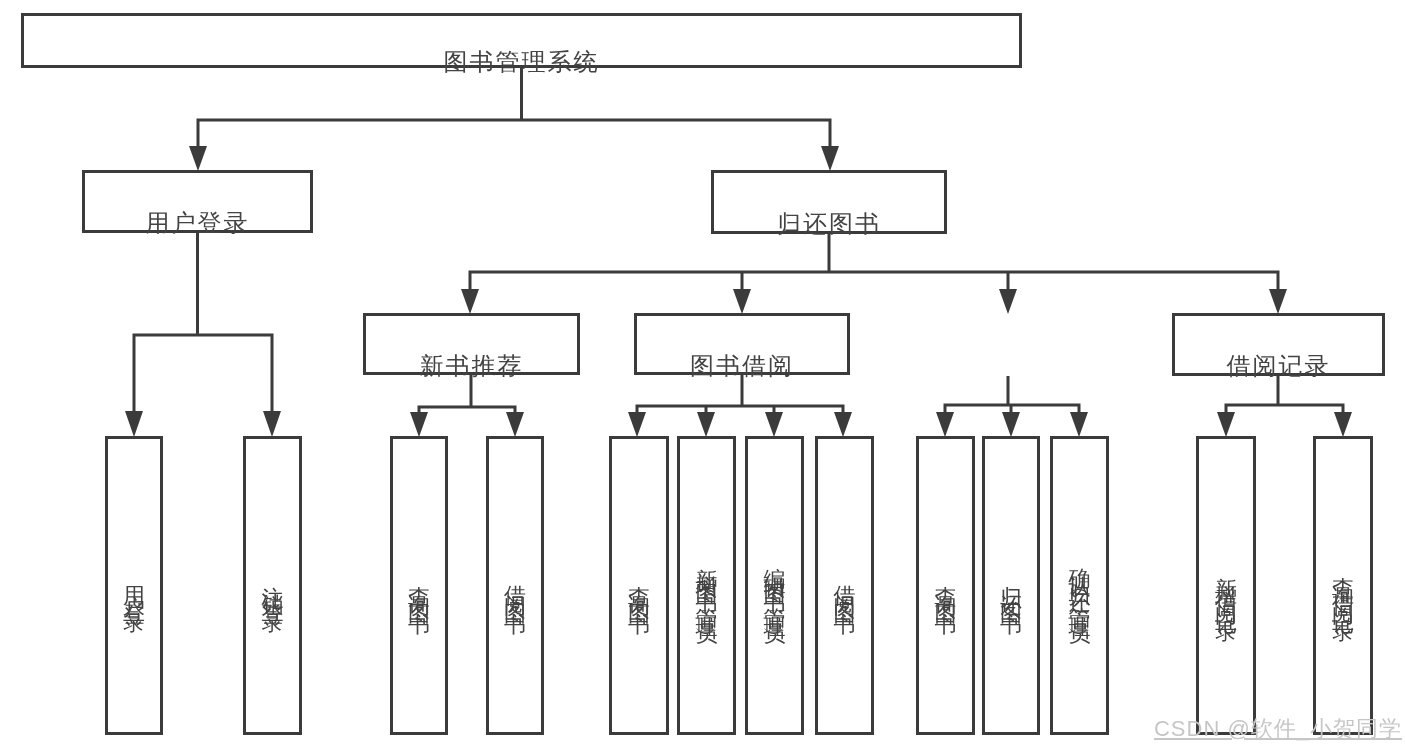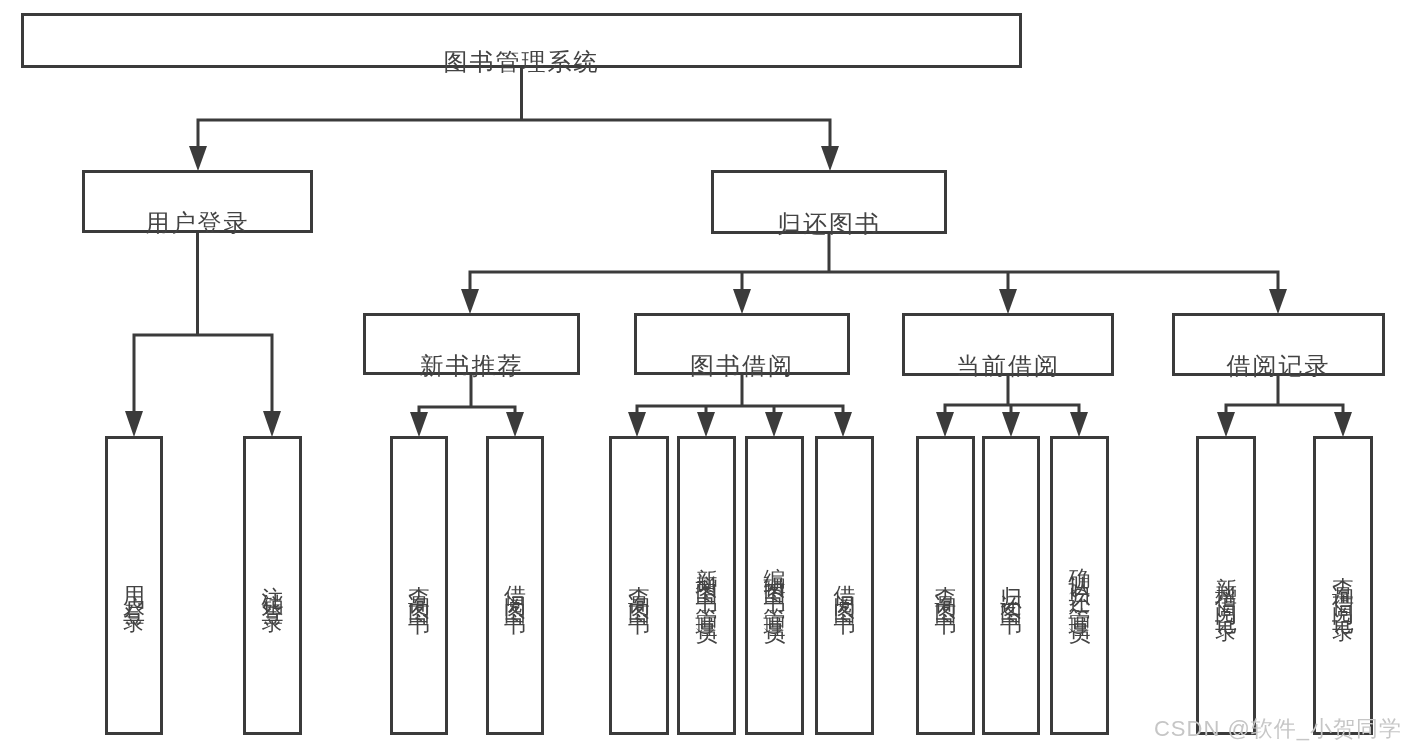--- a/index.html
+++ b/index.html
@@ -42,20 +42,21 @@
   }
   .watermark {
     position: absolute;
     right: 3px;
     bottom: 3px;
     font-size: 22px;
     letter-spacing: 1px;
     color: #c6c6c6;
     z-index: 5;
     white-space: nowrap;
+    text-decoration: underline;
   }
 </style>
 </head>
 <body>
 
 <div class="canvas">
 
   <svg class="wires" viewBox="0 0 1405 747" aria-hidden="true">
     <g stroke="#3b3b3b" stroke-width="3" fill="none">
 
@@ -113,23 +114,20 @@
   <div class="node h" style="left:711px;top:170px;width:236px;height:64px">
     <span class="lbl">归还图书</span>
   </div>
 
   <div class="node h" style="left:363px;top:313px;width:217px;height:62px">
     <span class="lbl">新书推荐</span>
   </div>
   <div class="node h" style="left:634px;top:313px;width:216px;height:62px">
     <span class="lbl">图书借阅</span>
   </div>
-  <div class="node h" style="left:902px;top:313px;width:212px;height:63px">
-    <span class="lbl">当前借阅</span>
-  </div>
   <div class="node h" style="left:1172px;top:313px;width:213px;height:63px">
     <span class="lbl">借阅记录</span>
   </div>
 
   <div class="node v" style="left:105px;top:436px;width:58px;height:299px">
     <span class="lbl">用户登录</span>
   </div>
   <div class="node v" style="left:243px;top:436px;width:59px;height:299px">
     <span class="lbl">注销登录</span>
   </div>

